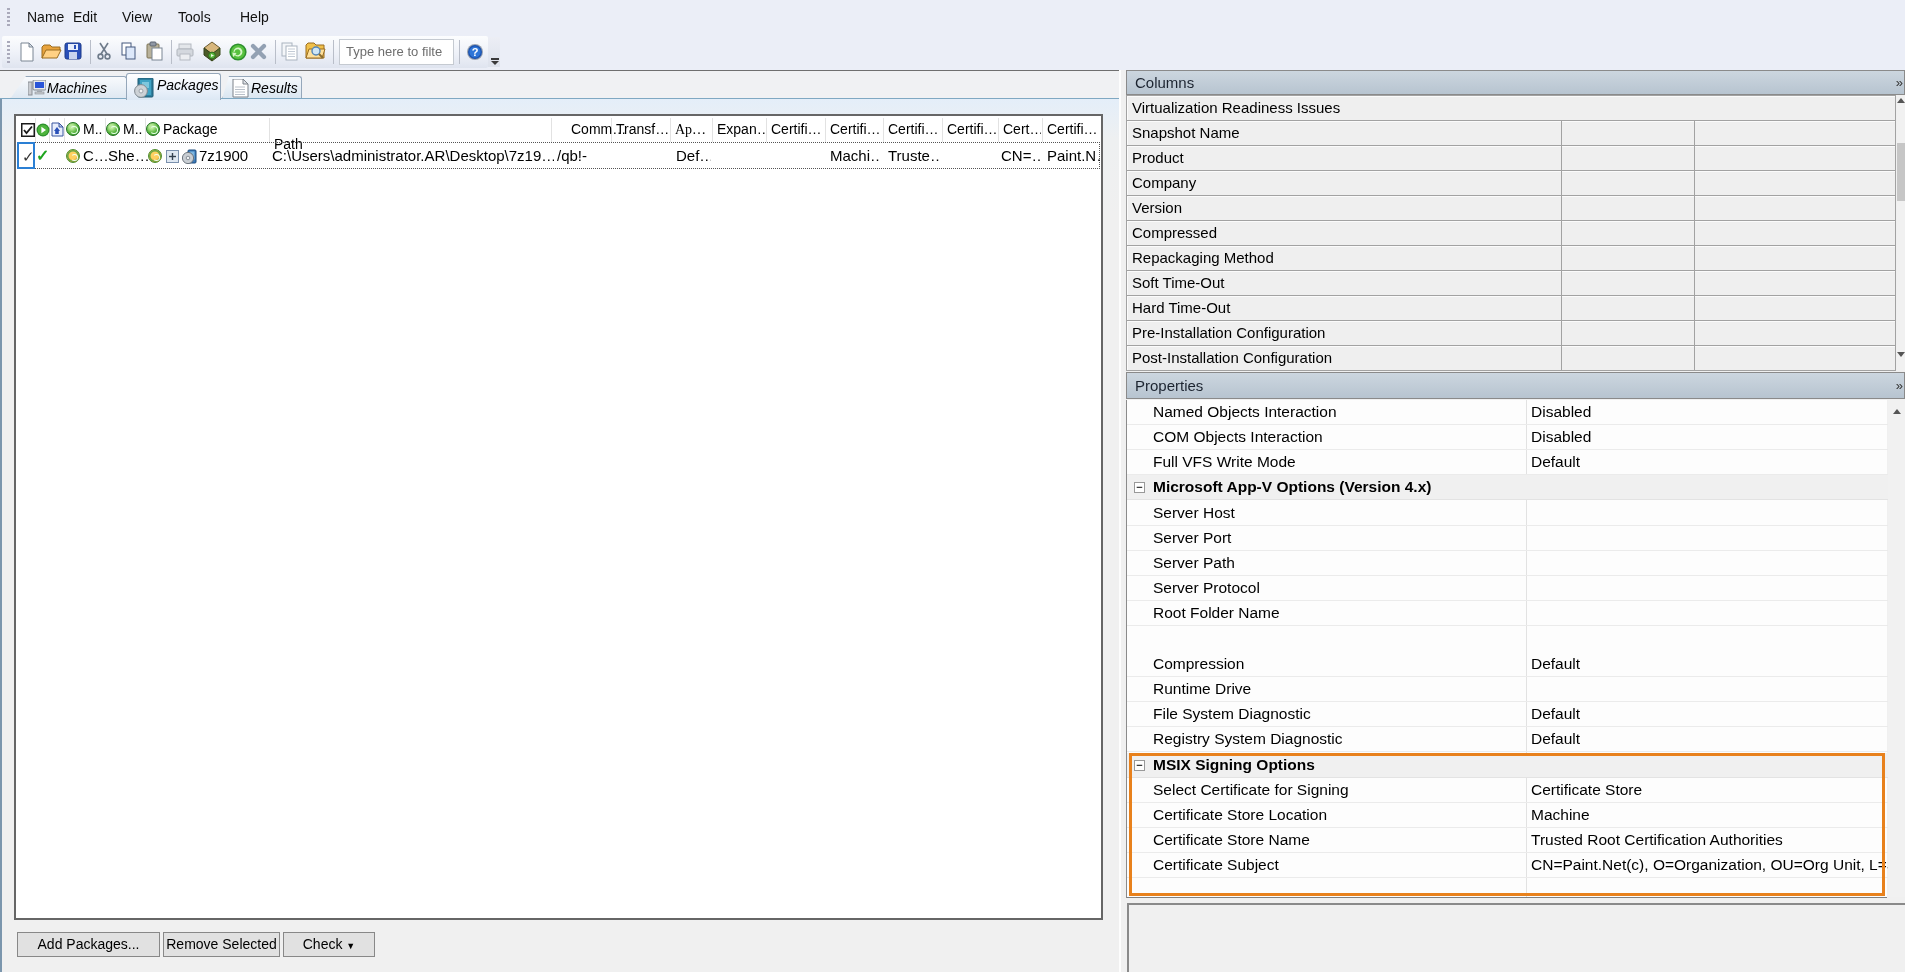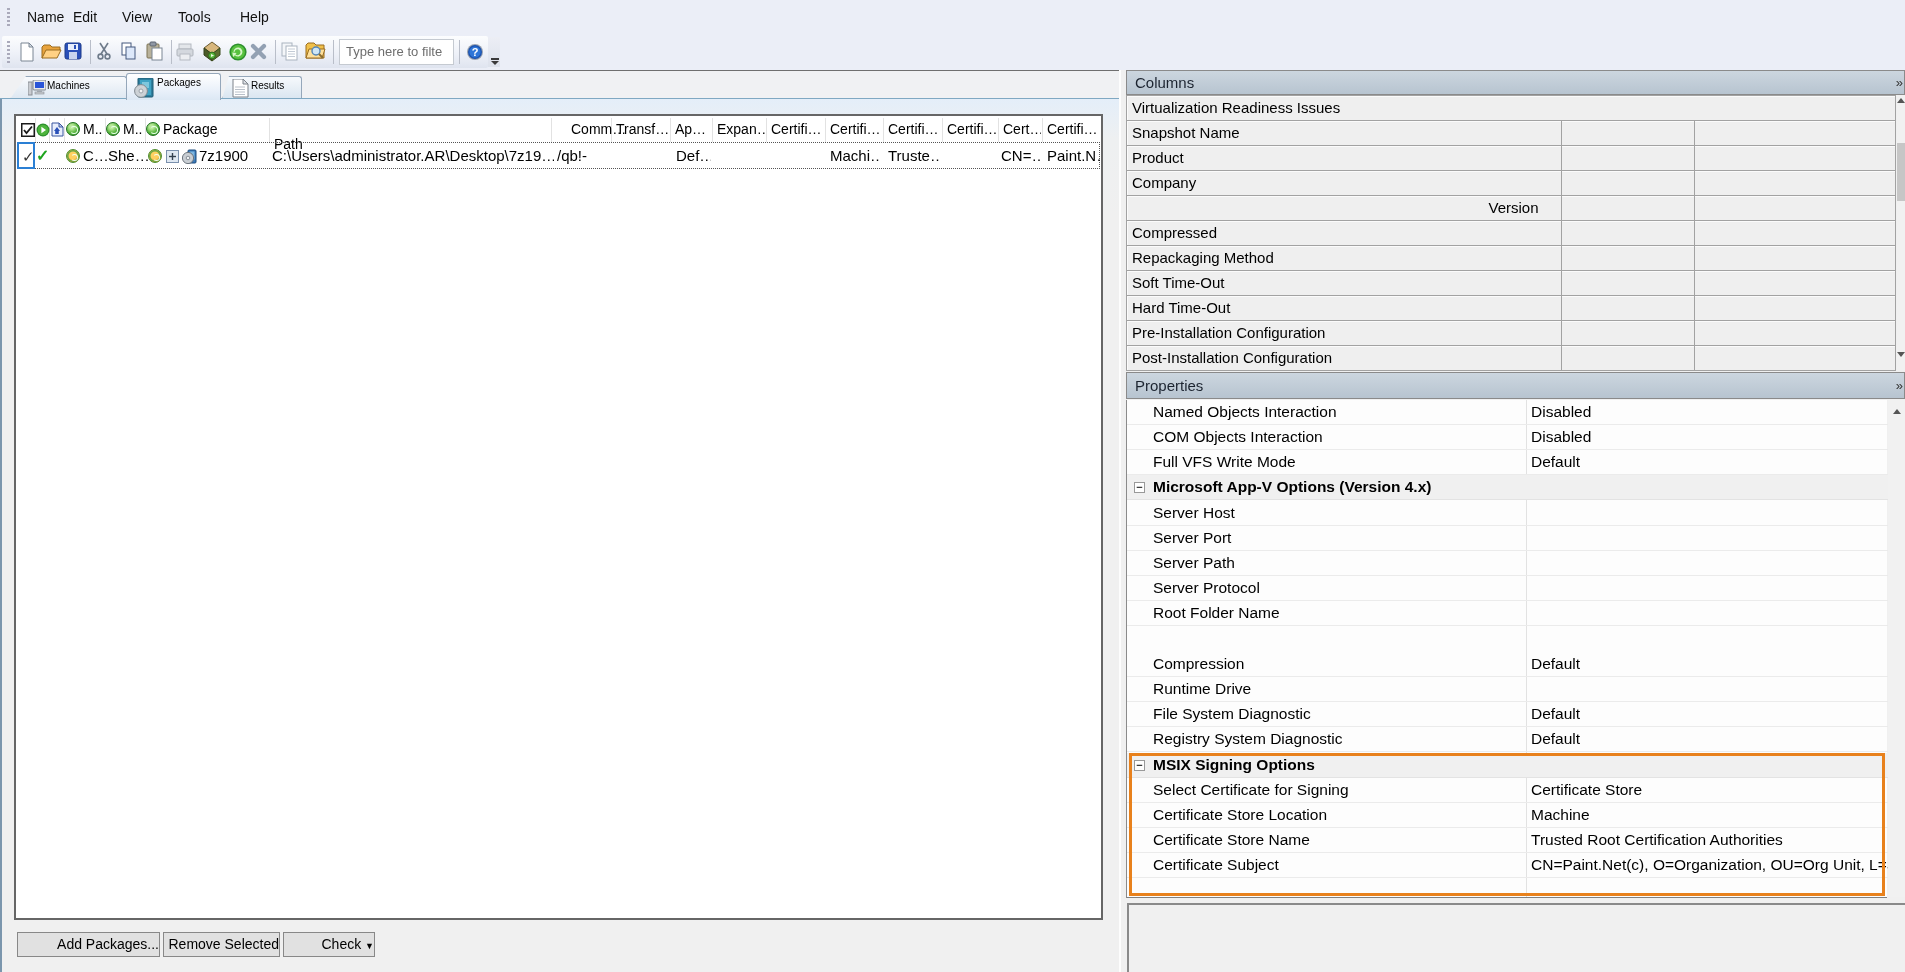--- a/index.html
+++ b/index.html
@@ -11,21 +11,21 @@
 .menuitem { position:absolute; top:9px; font-size:14px; color:#111; }
 #toolband { position:absolute; left:2px; top:36px; width:486px; height:32px;
   background:linear-gradient(#fcfdfe, #eef1f8 55%, #dfe4ef); border-radius:2px; }
 .tsep { position:absolute; top:4px; width:1px; height:24px; background:#b9bec9; }
 .grip { position:absolute; width:3px; background-image:repeating-linear-gradient(#aab 0 2px, transparent 2px 4px); }
 #filterbox { position:absolute; left:337px; top:3px; width:115px; height:26px; background:#fff; border:1px solid #c5cad1; font-size:13px; color:#6e6e6e; line-height:24px; padding-left:6px; }
 #darkline { left:0; top:70px; width:1119px; height:1px; background:#6f6f6f; }
 
 #tabstrip { left:0; top:71px; width:1119px; height:28px; background:#f0f1f3; }
 #tabline { left:0; top:98px; width:1119px; height:1px; background:#7fa8c2; }
-.tab { position:absolute; border:1px solid #95a7ba; border-bottom:none; font-size:10px; }
+.tab { position:absolute; border:1px solid #95a7ba; border-bottom:none; font-size:14px;font-style:italic; }
 #tab-machines { left:10px; top:5px; width:117px; height:23px;
   background:linear-gradient(#f8fafc,#dde7f1); clip-path:polygon(16px 0, 100% 0, 100% 100%, 0 100%); border-radius:3px 3px 0 0; }
 #tab-packages { left:126px; top:2px; width:95px; height:27px; background:linear-gradient(#ffffff,#e7eff9 70%,#dce8f4); border-radius:3px 3px 0 0; z-index:3; }
 #tab-results  { left:222px; top:5px; width:80px; height:23px; background:linear-gradient(#f6f9fc,#d9e5f0); border-radius:3px 3px 0 0; clip-path:polygon(7px 0, 100% 0, 100% 100%, 0 100%); }
 .tablabel { position:absolute; top:3px; }
 
 #page { left:0; top:99px; width:1119px; height:873px;
   background:linear-gradient(#e4eef9 0, #eef0f1 40px, #f0f0f0 120px); border-left:2px solid #7b96ad; }
 #listbox { position:absolute; left:12px; top:15px; width:1089px; height:806px; background:#fff; border:2px solid #666; }
 .hsep { position:absolute; top:2px; width:1px; height:24px; background:#e2e2e2; }
@@ -33,21 +33,21 @@
 #rowsel { position:absolute; left:1px; top:26px; width:1083px; height:27px; border:1px dotted #555; }
 .rcell { position:absolute; top:28px; height:24px; font-size:15px; line-height:24px; white-space:nowrap; overflow:hidden; }
 #cellfocus { position:absolute; left:1px; top:26px; width:18px; height:27px; border:2px solid #2a7fd4; background:#fff; }
 .gcirc, .ocirc { display:inline-block; width:14px; height:14px; border-radius:50%; vertical-align:-2px; margin-right:3px;
   background:radial-gradient(circle at 38% 32%, #b9e89a 0 18%, #58b53e 55%, #2d8f2d 100%); border:1px solid #1d6e1d;
   position:relative; }
 .gcirc:after, .ocirc:after { content:""; position:absolute; left:3px; top:3px; width:6px; height:6px; border:1.6px solid #eaffea; border-left-color:transparent; border-radius:50%; }
 .ocirc { background:radial-gradient(circle at 45% 40%, #ffd061 0 40%, #e9930f 85%, #c77a08 100%); border:1px solid #4e8c2e; box-shadow:inset 0 0 0 1.5px #69a744; }
 .ocirc:after { border-color:#f4ffee; border-left-color:transparent; left:3.5px; top:3.5px; width:5px; height:5px; border-width:1.4px; }
 
-.btn { position:absolute; top:833px; height:25px; background:#e1e1e1; border:1px solid #888; font-size:14px; text-align:right; line-height:23px; }
+.btn { position:absolute; top:833px; height:25px; background:#e1e1e1; border:1px solid #888; font-size:14px; text-align:center; line-height:23px; }
 
 #splitter { left:1119px; top:70px; width:2px; height:902px; background:#fdfdfd; }
 #rightpane { left:1121px; top:70px; width:784px; height:902px; background:#f0f0f0; }
 .paneheader { position:absolute; left:5px; width:779px; height:25px;
   background:linear-gradient(#ccd6df,#b7c4d0); border:1px solid #8a8a8a; font-size:15px; line-height:23px; color:#1c2430; padding-left:8px; }
 .grow { position:absolute; left:5px; height:26px; background:#efefef; border:1px solid #a2a2a2; font-size:15px; line-height:24px; padding-left:5px; white-space:nowrap; overflow:hidden; box-shadow:inset 0 1px 0 #fbfbfb, inset 1px 0 0 #fbfbfb; }
 .gc2 { position:absolute; left:434px; top:-1px; width:134px; height:26px; border-left:1px solid #a2a2a2; border-right:1px solid #a2a2a2; }
 .scroll { position:absolute; background:#f1f1f1; }
 .sarrow { width:0; height:0; border-left:4px solid transparent; border-right:4px solid transparent; }
 .sarrow.up { border-bottom:5px solid #555; }
@@ -251,21 +251,21 @@
         <path d="M8 1 l4 4 h-4 z" fill="#b9c8ea" stroke="#3a56a0"></path>
         <path d="M3 9 l3 -4 l3 4 z M4.2 9 h3.6 v3 h-3.6 z" fill="#2a50b8"></path>
       </svg>
     </div>
     <div class="hcell" style="left:50px; width:39px;"><span class="gcirc"></span>M..</div>
     <div class="hcell" style="left:90px; width:39px;"><span class="gcirc"></span>M..</div>
     <div class="hcell" style="left:130px; width:123px;"><span class="gcirc"></span>Package</div>
     <div class="hcell" style="left:258px; width:270px;margin-top:15px;">Path</div>
     <div class="hcell" style="left:540px; width:54px;margin-left:15px;">Comm…</div>
     <div class="hcell" style="left:600px; width:53px;">Transf…</div>
-    <div class="hcell" style="left:659px; width:36px;">Ap…</div>
+    <div class="hcell" style="left:659px; width:36px;font-family:Liberation Serif, serif;">Ap…</div>
     <div class="hcell" style="left:701px; width:48px;">Expan…</div>
     <div class="hcell" style="left:755px; width:53px;">Certifi…</div>
     <div class="hcell" style="left:814px; width:52px;">Certifi…</div>
     <div class="hcell" style="left:872px; width:53px;">Certifi…</div>
     <div class="hcell" style="left:931px; width:50px;">Certifi…</div>
     <div class="hcell" style="left:987px; width:38px;">Cert…</div>
     <div class="hcell" style="left:1031px; width:52px;">Certifi…</div>
 
     <div id="rowsel"></div>
     <div id="cellfocus">
@@ -305,21 +305,21 @@
 </div>
 
 <div class="abs" id="splitter"></div>
 <div class="abs" id="rightpane">
   <div class="paneheader" style="top:0;">Columns<span class="hdrmark">»</span></div>
   <div id="colgrid">
     <div class="grow" style="top:25px; width:770px;">Virtualization Readiness Issues</div>
     <div class="grow" style="top:50px; width:770px;">Snapshot Name<div class="gc2"></div></div>
     <div class="grow" style="top:75px; width:770px;">Product<div class="gc2"></div></div>
     <div class="grow" style="top:100px; width:770px;">Company<div class="gc2"></div></div>
-    <div class="grow" style="top:125px; width:770px;text-align:center;">Version<div class="gc2"></div></div>
+    <div class="grow" style="top:125px; width:770px;">Version<div class="gc2"></div></div>
     <div class="grow" style="top:150px; width:770px;">Compressed<div class="gc2"></div></div>
     <div class="grow" style="top:175px; width:770px;">Repackaging Method<div class="gc2"></div></div>
     <div class="grow" style="top:200px; width:770px;">Soft Time-Out<div class="gc2"></div></div>
     <div class="grow" style="top:225px; width:770px;">Hard Time-Out<div class="gc2"></div></div>
     <div class="grow" style="top:250px; width:770px;">Pre-Installation Configuration<div class="gc2"></div></div>
     <div class="grow" style="top:275px; width:770px;">Post-Installation Configuration<div class="gc2"></div></div>
     <div class="scroll" style="left:776px; top:26px; width:8px; height:274px;">
       <div style="position:absolute;left:0px;top:2px;" class="sarrow up"></div>
       <div style="position:absolute;left:0px;top:47px;width:8px;height:58px;background:#c6c6c6;"></div>
       <div style="position:absolute;left:0px;bottom:13px;" class="sarrow down"></div>

